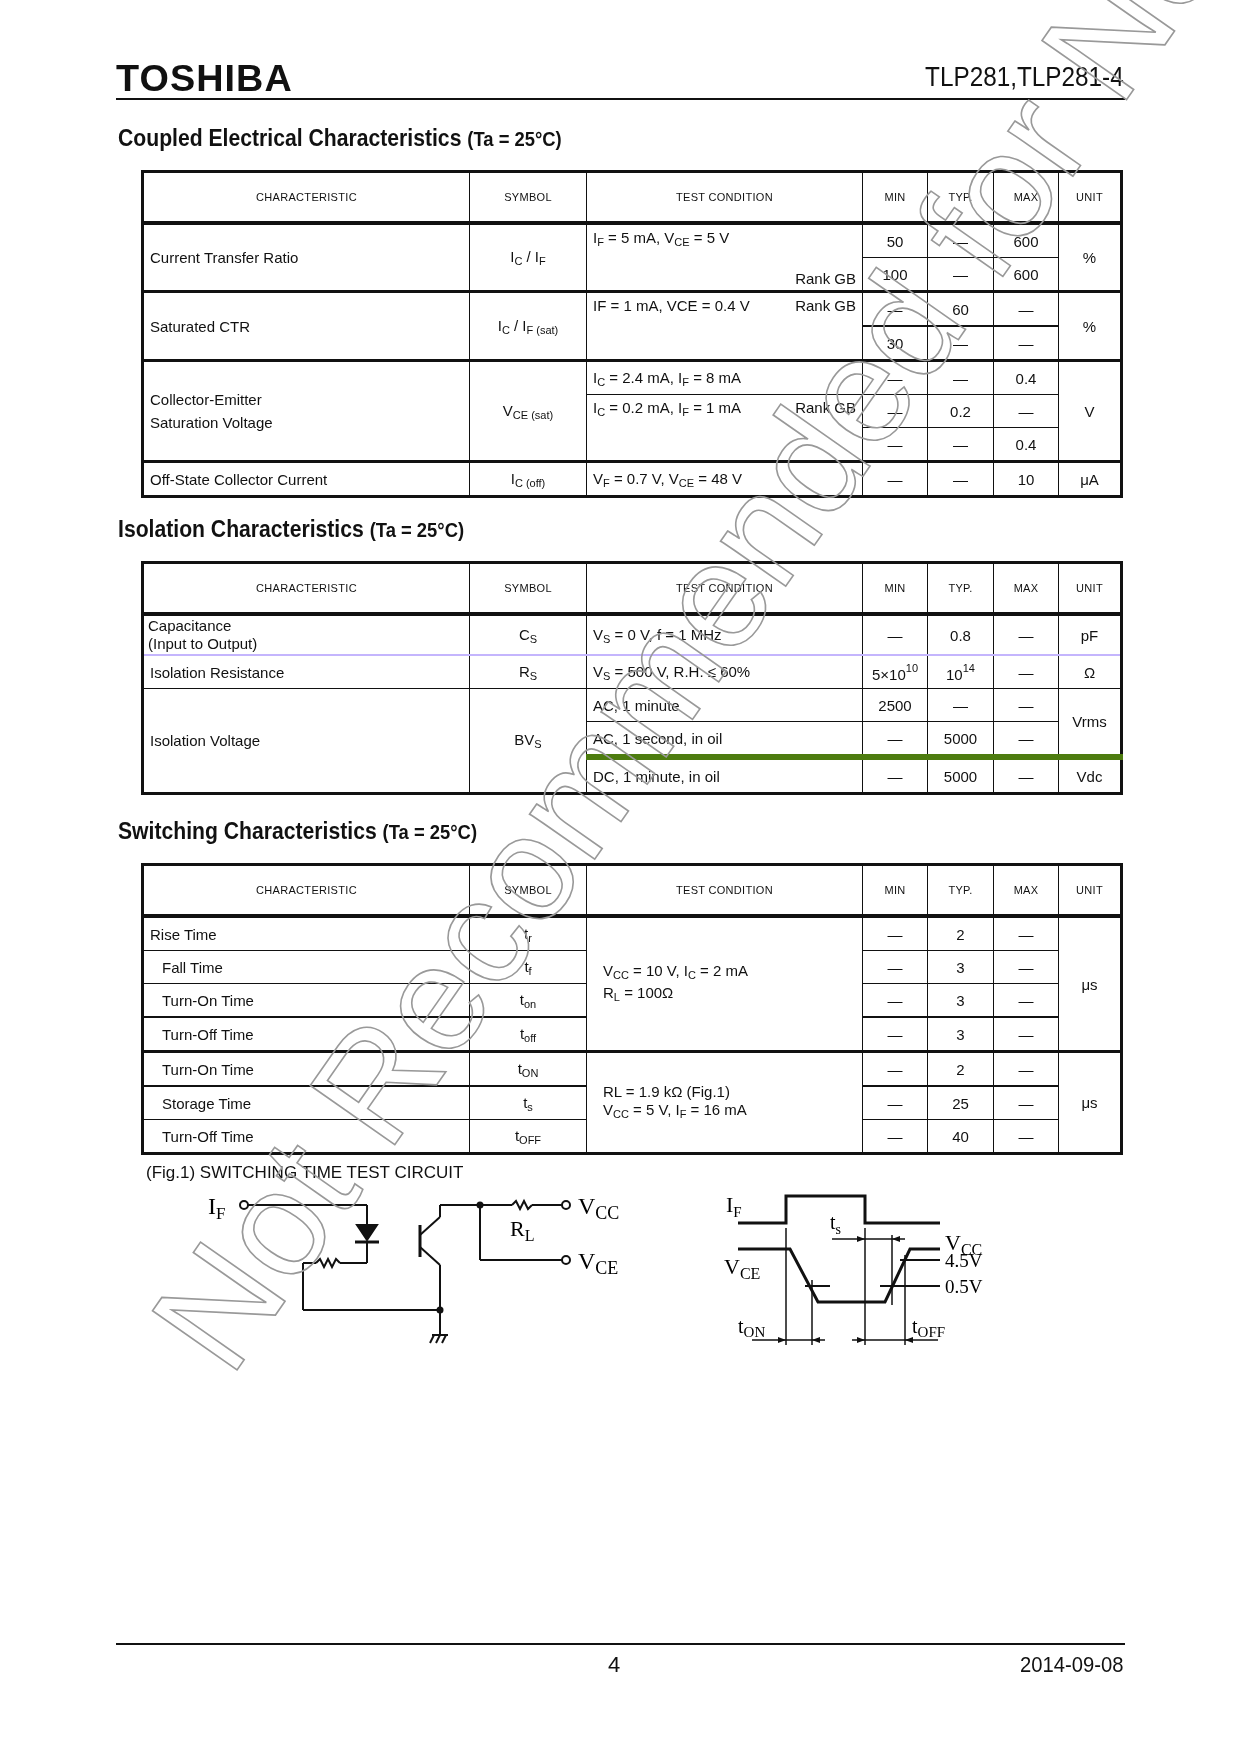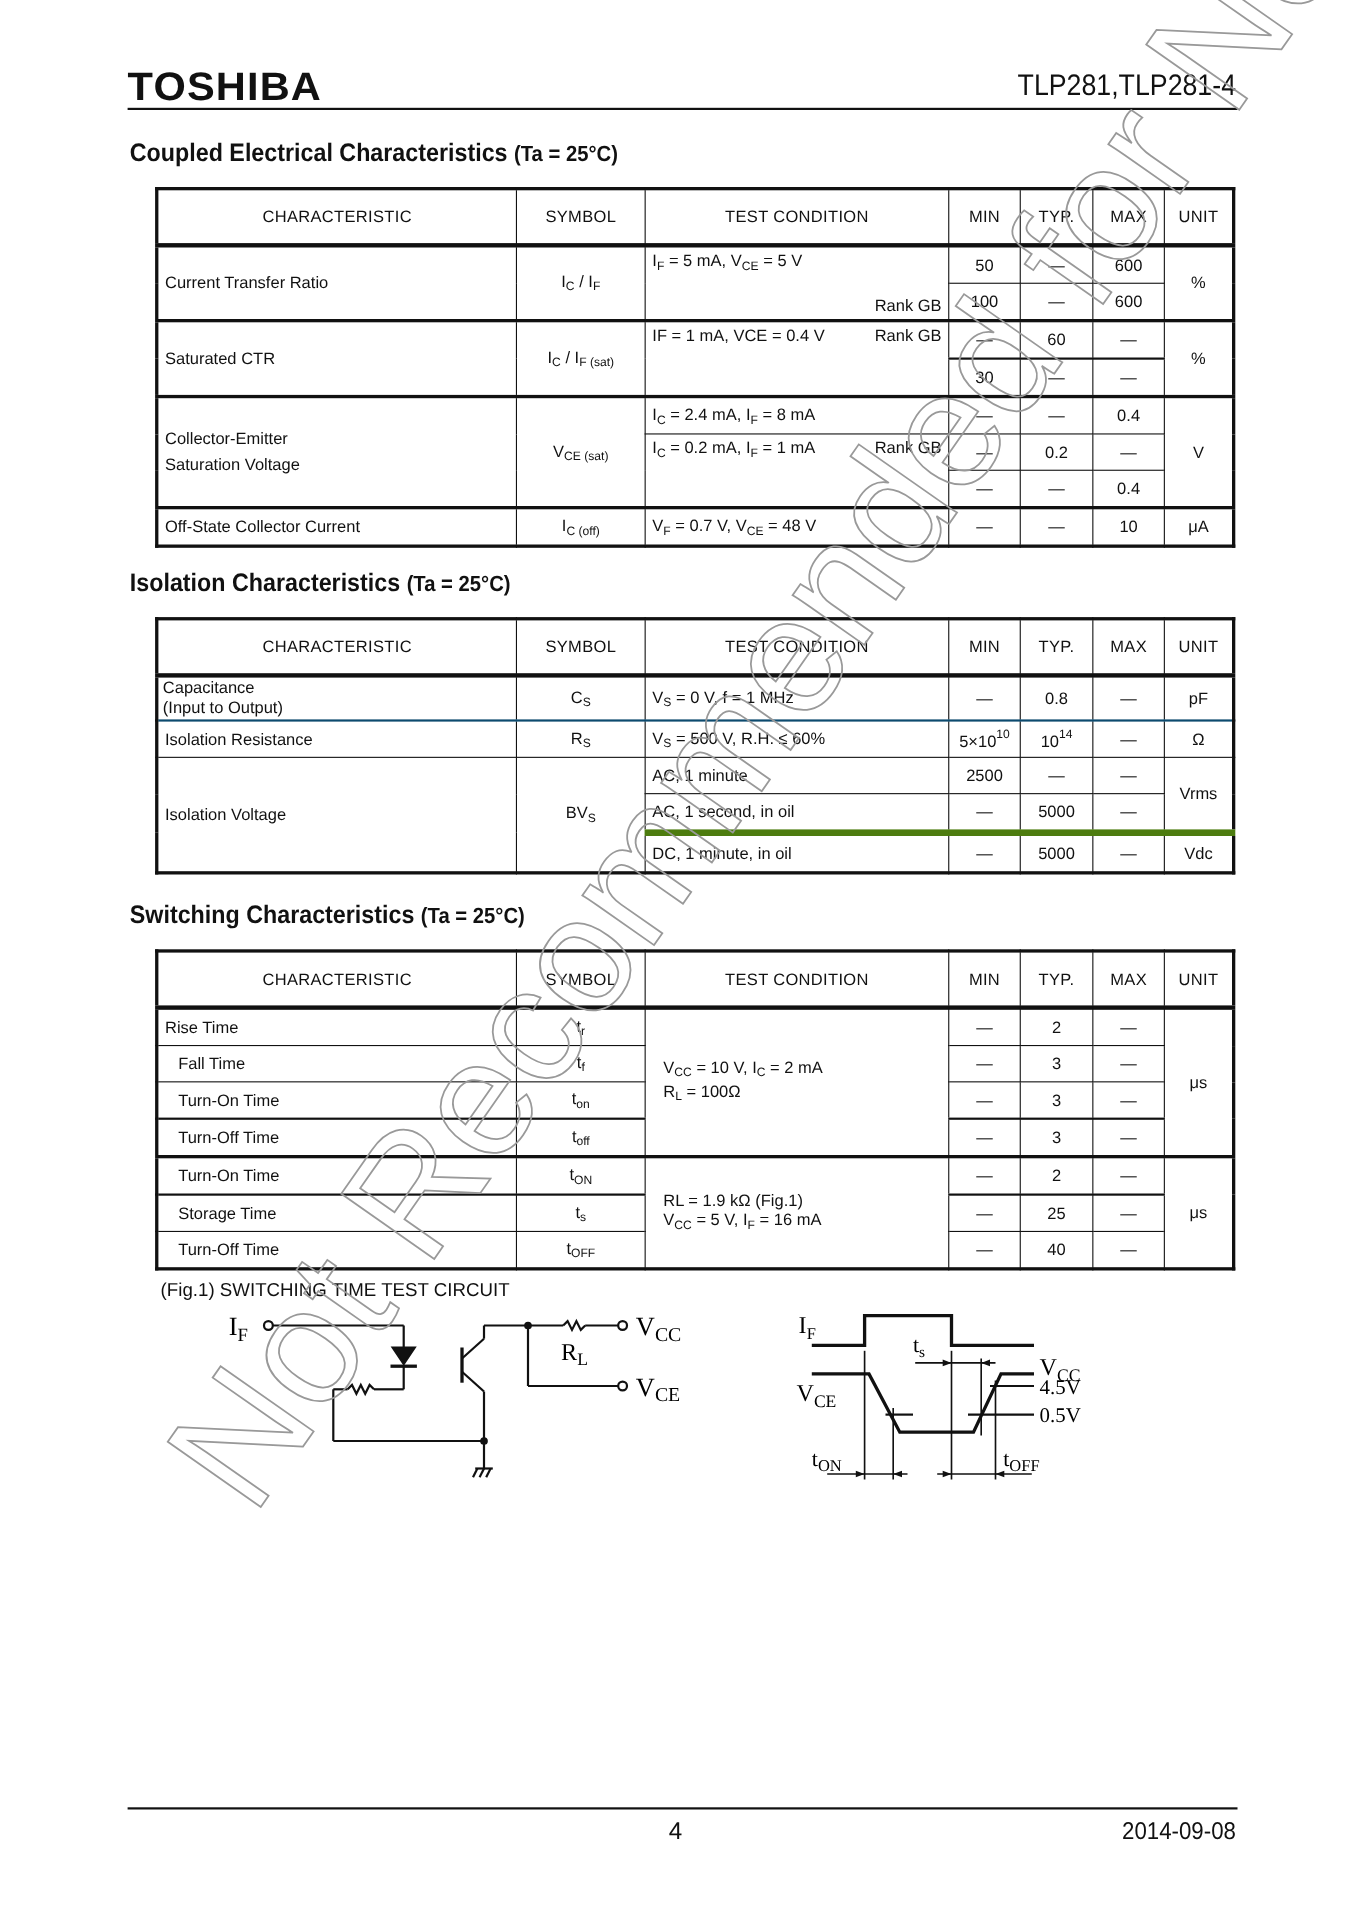--- a/index.html
+++ b/index.html
@@ -5,21 +5,21 @@
   html,body{margin:0;padding:0;background:#fff;}
   body{width:1240px;height:1754px;position:relative;font-family:"Liberation Sans",sans-serif;color:#111;overflow:hidden;}
   .abs{position:absolute;}
   .logo{left:116px;top:58px;font-family:"Liberation Sans",sans-serif;font-weight:900;font-size:36px;letter-spacing:1px;transform:scaleX(1.05);transform-origin:left;}
   .doc-title{right:116px;top:62px;font-size:27px;transform:scaleX(0.9);transform-origin:right;}
   .rule{left:116px;width:1009px;height:2px;background:#111;}
   .sec-title{left:118px;font-size:23px;font-weight:bold;transform:scaleX(0.92);transform-origin:left;}
   .sec-title .ta{font-size:20px;}
   table.spec{position:absolute;left:141px;width:979px;border-collapse:collapse;border:3px solid #111;font-size:15px;table-layout:fixed;}
   table.spec td, table.spec th{border:1px solid #111;padding:0 6px;font-weight:normal;height:32px;vertical-align:middle;}
-  table.spec th{height:48px;text-align:center;font-size:15px;letter-spacing:0.3px;}
+  table.spec th{height:48px;text-align:center;font-size:11px;letter-spacing:0.3px;}
   table.spec thead tr{border-bottom:4px solid #111;}
   table.spec tr.grp{border-top:3px solid #111;}
   .c{text-align:center;}
   .r{text-align:right;}
   .lbl{display:block;}
   sub{font-size:11px;vertical-align:-3px;}
   sup{font-size:11px;vertical-align:8px;}
   .fig-title{left:146px;top:1163px;font-size:17px;}
   .footer-num{left:608px;top:1652px;font-size:22px;}
   .footer-date{right:116px;top:1652px;font-size:22px;transform:scaleX(0.92);transform-origin:right;}
@@ -173,21 +173,21 @@
           <span class="lbl">Capacitance</span>
           <span class="lbl">(Input to Output)</span>
         </td>
       <td class="c">C<sub>S</sub></td>
       <td>V<sub>S</sub> = 0 V, f = 1 MHz</td>
       <td class="c">—</td>
       <td class="c">0.8</td>
       <td class="c">—</td>
       <td class="c">pF</td>
     </tr>
-    <tr style="border-top:2px solid #0c4a6e;">
+    <tr style="border-top:2px solid #c4b5fd;">
       <td>Isolation Resistance</td>
       <td class="c">R<sub>S</sub></td>
       <td>V<sub>S</sub> = 500 V, R.H. ≤ 60%</td>
       <td class="c" style="padding:0 2px;">5×10<sup>10</sup></td>
       <td class="c">10<sup>14</sup></td>
       <td class="c">—</td>
       <td class="c">Ω</td>
     </tr>
     <tr>
       <td rowspan="3">Isolation Voltage</td>

